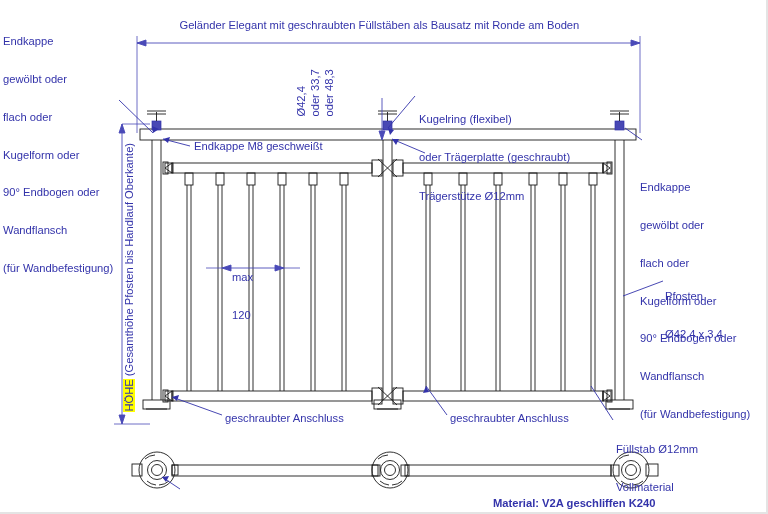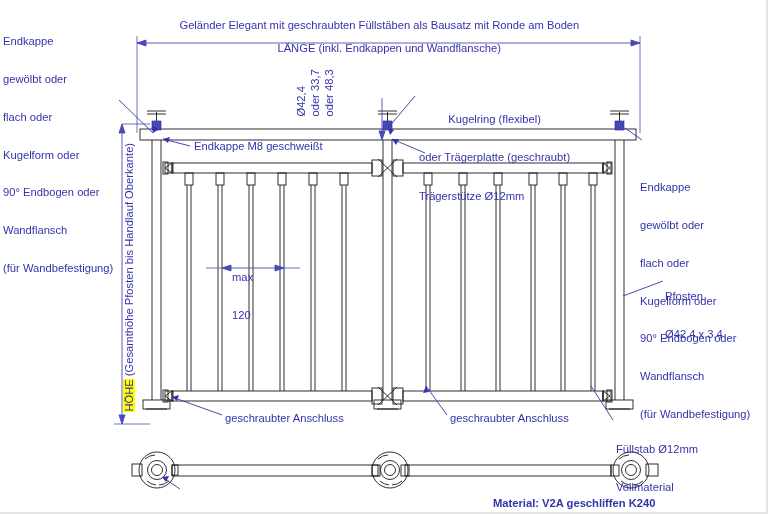--- a/index.html
+++ b/index.html
@@ -221,23 +221,20 @@
       <path d="M172,397 l7,-2 l-2,6 Z"></path>
       <path d="M426,386 l3,6 l-6,1 Z"></path>
       <path d="M162,477 l7,-1 l-3,6 Z"></path>
     </g>
   </svg>
 
   <div class="lbl" style="left:167px;top:6px;">
     <span>Geländer Elegant mit geschraubten Füllstäben als Bausatz mit </span><span class="mark">Ronde am Boden</span>
   </div>
 
-  <div class="lbl" style="left:265px;top:29px;">
-    <span class="mark">LÄNGE</span><span> (inkl. Endkappen und Wandflansche)</span>
-  </div>
 
   <div class="lbl" style="left:3px;top:10px;">
     <div>Endkappe</div>
     <div>gewölbt oder</div>
     <div>flach oder</div>
     <div>Kugelform oder</div>
     <div>90° Endbogen oder</div>
     <div>Wandflansch</div>
     <div>(für Wandbefestigung)</div>
   </div>
@@ -245,21 +242,21 @@
   <div class="lbl" style="left:640px;top:156px;">
     <div>Endkappe</div>
     <div>gewölbt oder</div>
     <div>flach oder</div>
     <div>Kugelform oder</div>
     <div>90° Endbogen oder</div>
     <div>Wandflansch</div>
     <div>(für Wandbefestigung)</div>
   </div>
 
-  <div class="lbl" style="left:419px;top:88px;text-align:center;">
+  <div class="lbl" style="left:419px;top:88px;">
     <div>Kugelring (flexibel)</div>
     <div>oder Trägerplatte (geschraubt)</div>
   </div>
 
   <div class="lbl" style="left:194px;top:140px;">Endkappe M8 geschweißt</div>
 
   <div class="lbl" style="left:419px;top:147px;margin-top:43px;">Trägerstütze Ø12mm</div>
 
   <div class="lbl" style="left:665px;top:265px;">
     <div>Pfosten</div>

